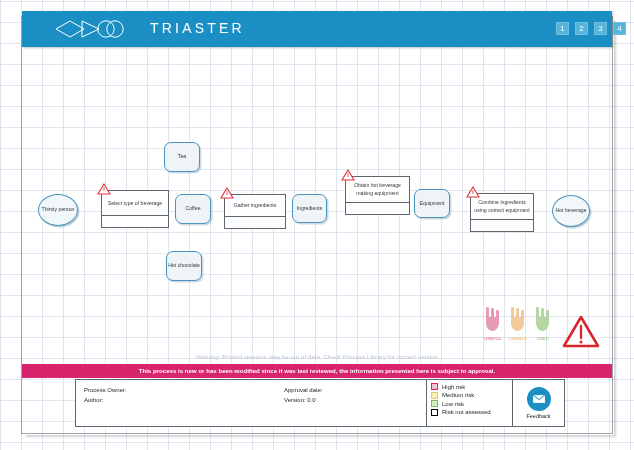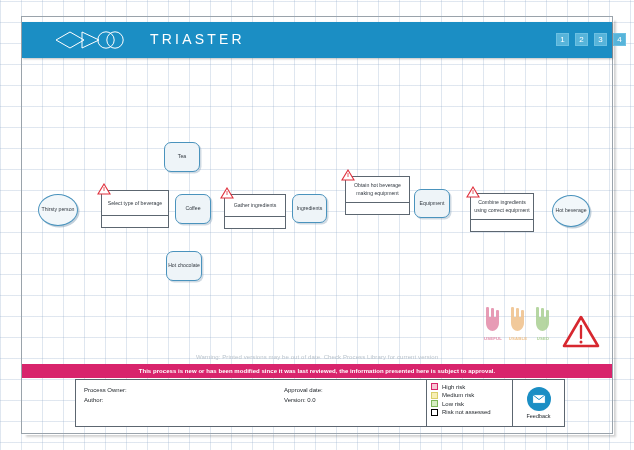--- a/index.html
+++ b/index.html
@@ -25,21 +25,21 @@
     box-sizing:border-box;
   }
   #sheet::after{
     content:"";position:absolute;right:-2px;bottom:-2px;left:2px;top:2px;
     box-shadow:2px 2px 2px rgba(0,0,0,0.18);
     pointer-events:none;
   }
 
   
   #header{
-    position:absolute;left:22px;top:22px;width:590px;height:36px;
+    position:absolute;left:22px;top:11px;width:590px;height:36px;
     background:#1b8ec4;
     box-shadow:1px 1px 2px rgba(0,0,0,.25);
   }
   #logo-mark{position:absolute;left:32px;top:7px;width:88px;height:22px;}
   #logo-text{
     position:absolute;left:128px;top:9px;
     color:#ffffff;font-size:14px;letter-spacing:3.2px;font-weight:400;
   }
   .pagebox{
     position:absolute;top:11px;width:13px;height:13px;

